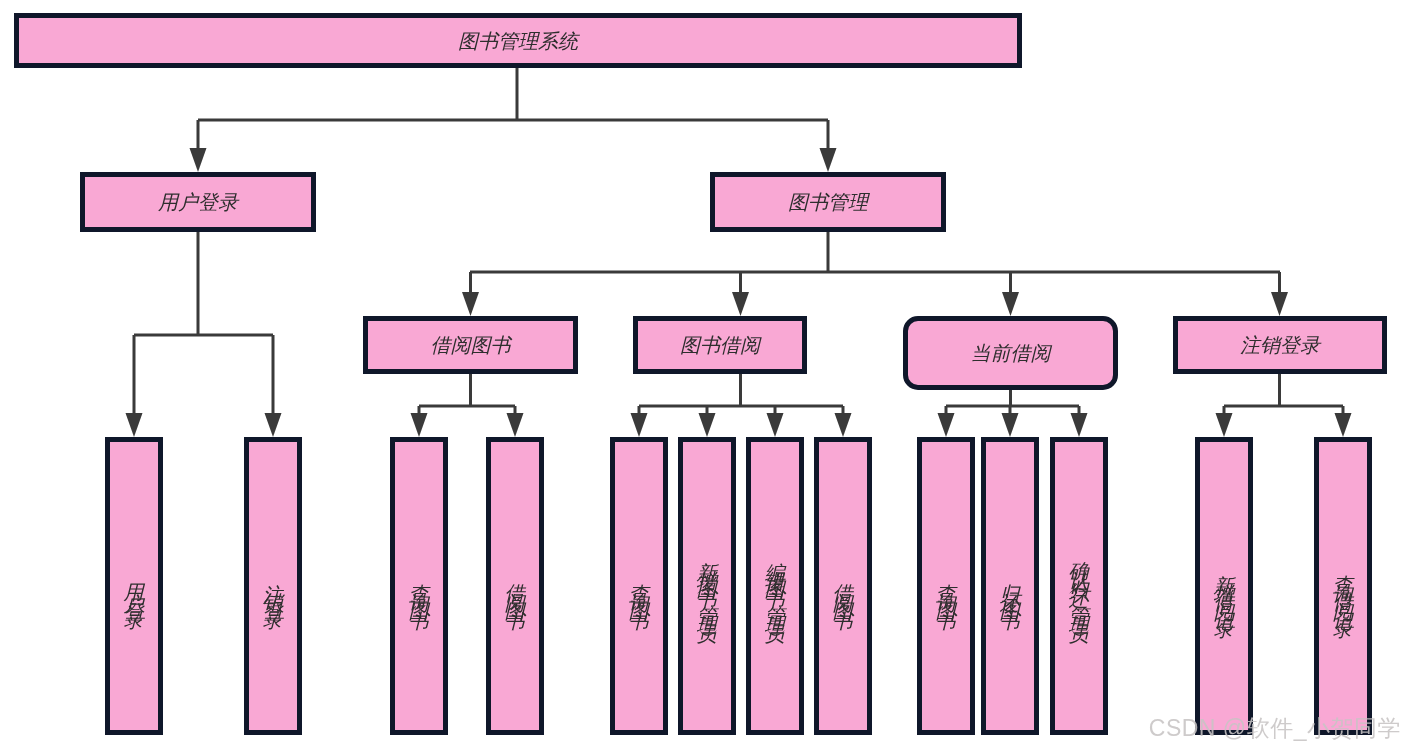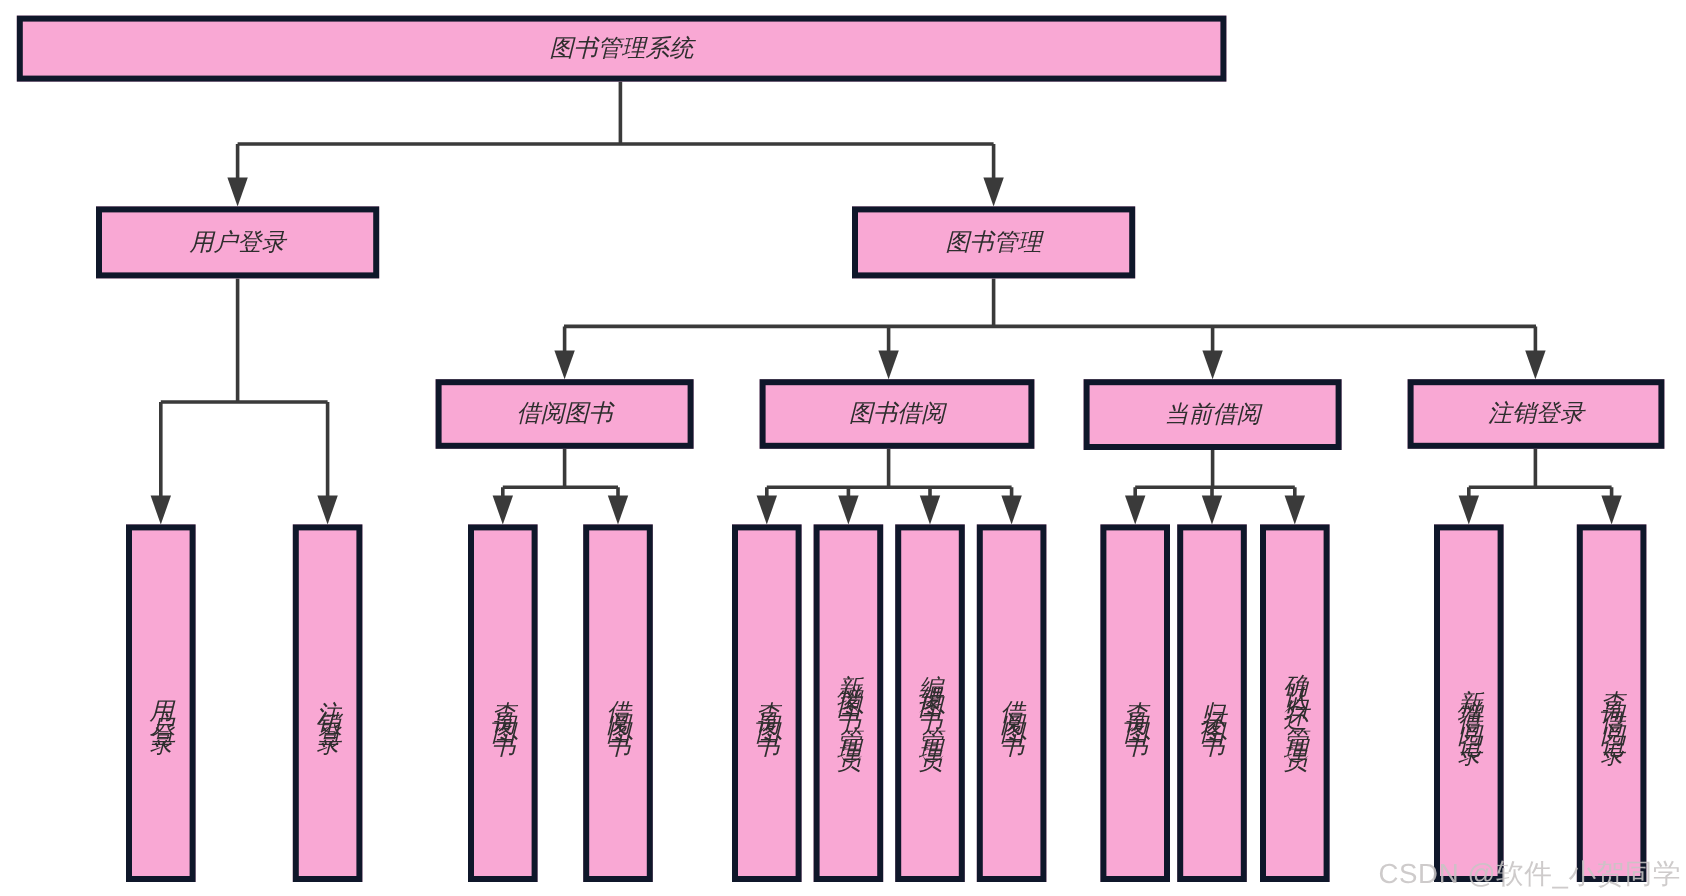--- a/index.html
+++ b/index.html
@@ -46,22 +46,22 @@
     white-space: nowrap;
     font-size: 20px;
   }
   
   .n-root   { left: 14px;  top: 13px;  width: 1008px; height: 55px; }
   
   .n-l2a    { left: 80px;  top: 172px; width: 236px; height: 60px; }
   .n-l2b    { left: 710px; top: 172px; width: 236px; height: 60px; }
   
   .n-l3a    { left: 363px;  top: 316px; width: 215px; height: 58px; }
-  .n-l3b    { left: 633px;  top: 316px; width: 229px; height: 58px; }
-  .n-l3c    { left: 903px;  top: 316px; width: 215px; height: 59px; }
+  .n-l3b    { left: 633px;  top: 316px; width: 174px; height: 58px; }
+  .n-l3c    { left: 903px;  top: 316px; width: 215px; height: 74px; border-radius: 15px; }
   .n-l3d    { left: 1173px; top: 316px; width: 214px; height: 58px; }
   
   .leaf     { top: 437px; width: 58px; height: 298px; }
   .n-g1-1 { left: 105px; }
   .n-g1-2 { left: 244px; }
   .n-g2-1 { left: 390px; }
   .n-g2-2 { left: 486px; }
   .n-g3-1 { left: 610px; }
   .n-g3-2 { left: 678px; }
   .n-g3-3 { left: 746px; }

